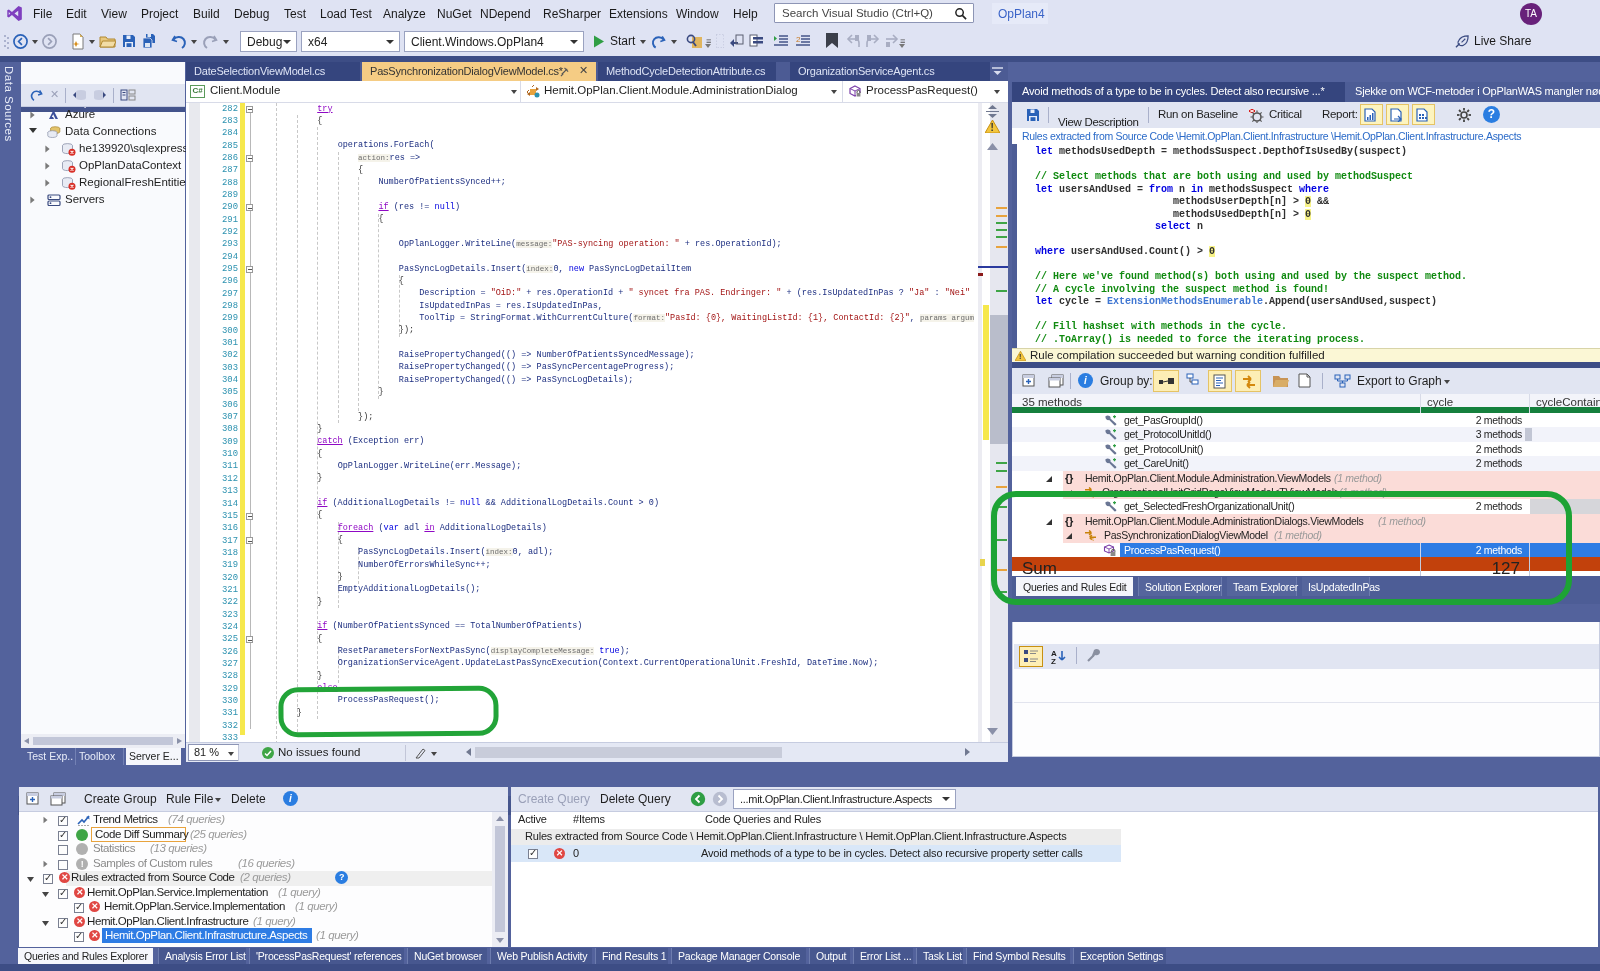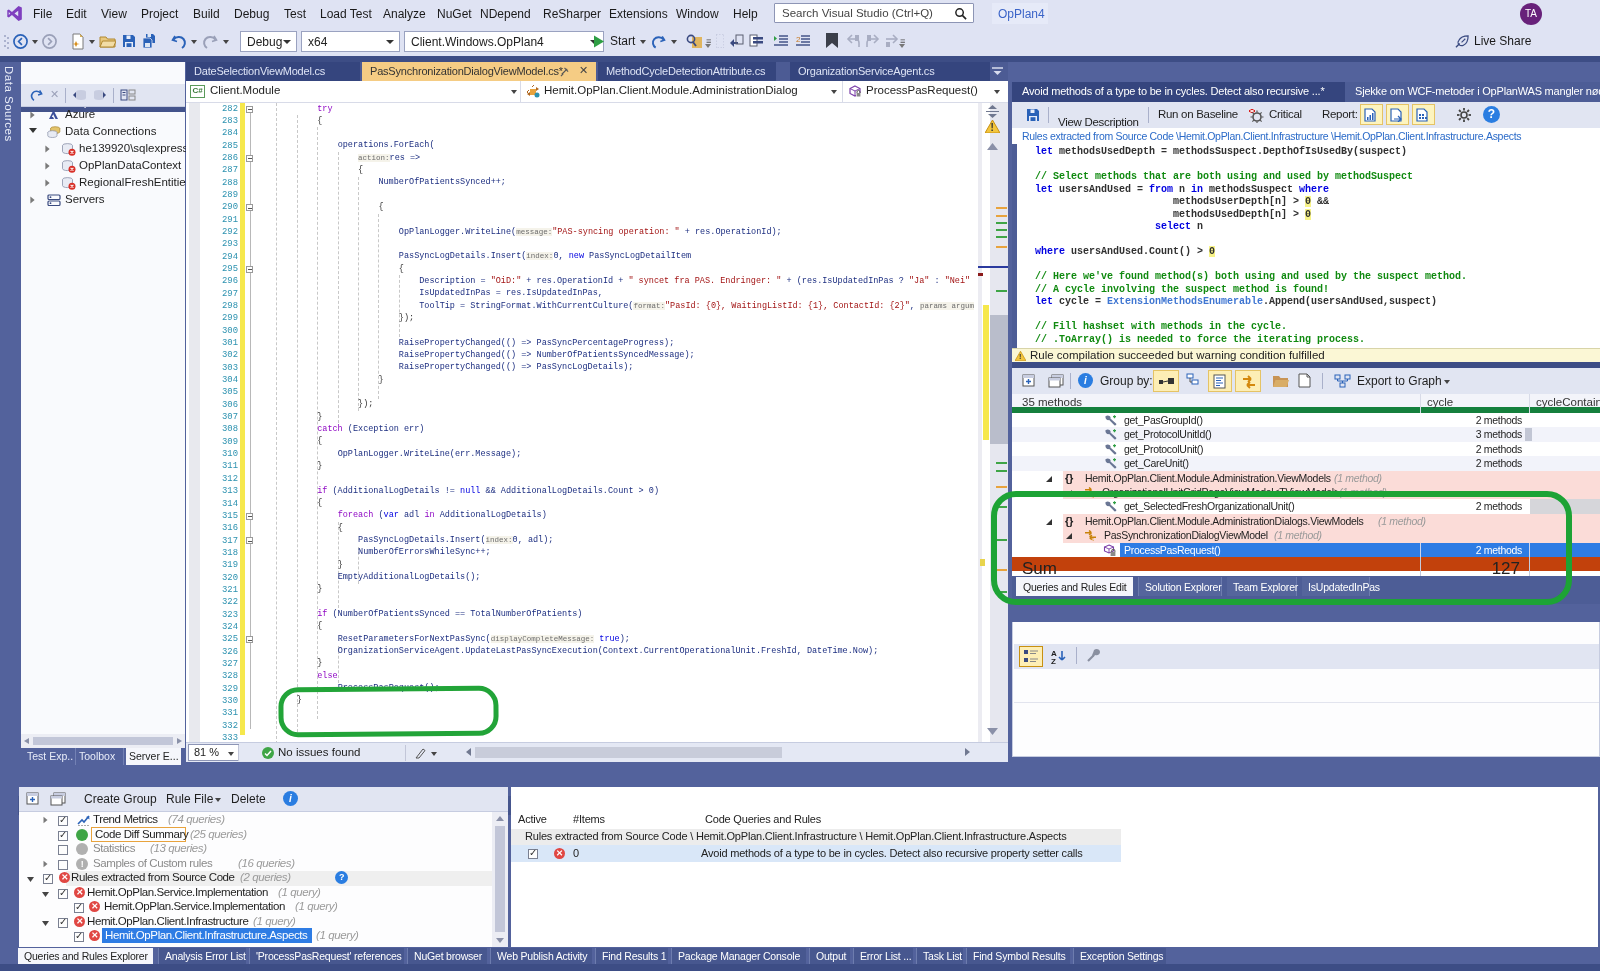--- a/index.html
+++ b/index.html
@@ -17,21 +17,21 @@
 .caret { display:inline-block; width:0; height:0; border-left:3.5px solid transparent; border-right:3.5px solid transparent; border-top:4px solid #444; }
 
 .ptitle { position:absolute; color:#fff; font-size:12px; background:linear-gradient(#47578f,#43538b);margin-top:28px; }
 .ltoolbar { position:absolute; background:#e1e5f2; }
 
 #sx { left:21px; top:62px; width:164px; height:703px; background:#f9fafd; }
 
 #ed { left:186px; top:62px; width:822px; height:700px; background:#fff; }
 .tab { position:absolute; top:0; height:19px; font-size:11px; letter-spacing:-0.2px; color:#dde3f5; background:#35457e; padding:3px 8px 0 8px; white-space:nowrap; overflow:hidden; }
 pre.cq { font-family:"Liberation Mono",monospace; font-weight:bold; font-size:10px; line-height:12.53px; color:#303030; }
-.k { color:#8f08c4; }   
+.k { color:#8f08c4;text-decoration:underline; }   
 .b { color:#0000e0; }   
 .s { color:#a31515; }   
 .p { color:#333; }      
 .h { color:#6d6d6d; font-size:7.5px; background:#f5f3ea; } 
 .cm { color:#108a10; }  
 .ty { color:#3f76d2; }
 .hl { background:#f8f388; }
 .g { position:absolute; border-left:1px dashed #c8c8c8; width:0; }
 .cl { height:12.34px; font-family:"Liberation Mono",monospace; font-size:8.5px; line-height:12.34px; color:#1c2e80; white-space:pre; }
 .sp { white-space:pre; }
@@ -135,21 +135,21 @@
   <span class="caret abs" style="left:223px;top:13px"></span>
   <div class="tsep" style="left:233px"></div>
   <div class="combo" style="left:240px;top:4px;width:57px;height:21px">
       <span style="position:absolute;left:6px;top:3px">Debug</span>
       <span class="combocaret"></span>
     </div>
   <div class="combo" style="left:301px;top:4px;width:99px;height:21px">
       <span style="position:absolute;left:6px;top:3px">x64</span>
       <span class="combocaret"></span>
     </div>
-  <div class="combo" style="left:404px;top:4px;width:200px;height:21px">
+  <div class="combo" style="left:404px;top:4px;width:180px;height:21px">
       <span style="position:absolute;left:6px;top:3px">Client.Windows.OpPlan4</span>
       <span class="combocaret"></span>
     </div>
   <svg class="abs" style="left:593px;top:8px" width="12" height="13" viewBox="0 0 12 13">
       <path d="M1 0.5 11 6.5 1 12.5z" fill="#2f9e44"></path>
     </svg>
   <span class="abs" style="left:610px;top:7px;font-size:12px;color:#1a1a1a">Start</span>
   <span class="caret abs" style="left:640px;top:13px"></span>
   <svg class="abs" style="left:650px;top:6px" width="16" height="17" viewBox="0 0 17 17">
       <path d="M14.5 6.5C12 3.5 7 3 4.5 6 2 9 3 13 6 15" fill="none" stroke="#2a62b8" stroke-width="2"></path>
@@ -464,33 +464,34 @@
       </div>
 <div class="abs" id="codelines" style="left:70px;top:-0.5px">
 <div class="cl"><span class="sp">            </span><span class="k">try</span></div>
 <div class="cl"><span class="sp">            </span><span class="p">{</span></div>
 <div class="cl"></div>
 <div class="cl"><span class="sp">                </span>operations.ForEach(</div>
 <div class="cl"><span class="sp">                    </span><span class="h">action:</span>res =&gt;</div>
 <div class="cl"><span class="sp">                    </span><span class="p">{</span></div>
 <div class="cl"><span class="sp">                        </span>NumberOfPatientsSynced++;</div>
 <div class="cl"></div>
+<div class="cl"><span class="sp">                        </span><span class="k">if</span> (res != <span class="b">null</span>)</div>
 <div class="cl"><span class="sp">                        </span><span class="p">{</span></div>
 <div class="cl"></div>
 <div class="cl"><span class="sp">                            </span>OpPlanLogger.WriteLine(<span class="h">message:</span><span class="s">"PAS-syncing operation: "</span> + res.OperationId);</div>
 <div class="cl"></div>
 <div class="cl"><span class="sp">                            </span>PasSyncLogDetails.Insert(<span class="h">index:</span>0, <span class="b">new</span> PasSyncLogDetailItem</div>
 <div class="cl"><span class="sp">                            </span><span class="p">{</span></div>
 <div class="cl"><span class="sp">                                </span>Description = <span class="s">"OiD:"</span> + res.OperationId + <span class="s">" syncet fra PAS. Endringer: "</span> + (res.IsUpdatedInPas ? <span class="s">"Ja"</span> : <span class="s">"Nei"</span></div>
 <div class="cl"><span class="sp">                                </span>IsUpdatedInPas = res.IsUpdatedInPas,</div>
 <div class="cl"><span class="sp">                                </span>ToolTip = StringFormat.WithCurrentCulture(<span class="h">format:</span><span class="s">"PasId: {0}, WaitingListId: {1}, ContactId: {2}"</span>, <span class="h">params argum</span></div>
 <div class="cl"><span class="sp">                            </span><span class="p">});</span></div>
 <div class="cl"></div>
+<div class="cl"><span class="sp">                            </span>RaisePropertyChanged(() =&gt; NumberOfPatientsSyncedMessage);</div>
 <div class="cl"><span class="sp">                            </span>RaisePropertyChanged(() =&gt; PasSyncPercentageProgress);</div>
-<div class="cl"><span class="sp">                            </span>RaisePropertyChanged(() =&gt; NumberOfPatientsSyncedMessage);</div>
 <div class="cl"><span class="sp">                            </span>RaisePropertyChanged(() =&gt; PasSyncLogDetails);</div>
 <div class="cl"><span class="sp">                        </span><span class="p">}</span></div>
 <div class="cl"></div>
 <div class="cl"><span class="sp">                    </span><span class="p">});</span></div>
 <div class="cl"><span class="sp">            </span><span class="p">}</span></div>
 <div class="cl"><span class="sp">            </span><span class="k">catch</span> (Exception err)</div>
 <div class="cl"><span class="sp">            </span><span class="p">{</span></div>
 <div class="cl"><span class="sp">                </span>OpPlanLogger.WriteLine(err.Message);</div>
 <div class="cl"><span class="sp">            </span><span class="p">}</span></div>
 <div class="cl"></div>
@@ -959,20 +960,36 @@
 </div>
 
     <div class="abs" style="left:473px;top:25px;width:16px;height:135px;background:#ecedf4">
       <span class="abs" style="left:4px;top:4px;width:0;height:0;border-left:4px solid transparent;border-right:4px solid transparent;border-bottom:5px solid #8a90a8"></span>
       <div class="abs" style="left:3px;top:14px;width:10px;height:106px;background:#c2c6d8"></div>
       <span class="abs" style="left:4px;bottom:4px;width:0;height:0;border-left:4px solid transparent;border-right:4px solid transparent;border-top:5px solid #8a90a8"></span>
     </div>
   </div>
 
   <div class="abs" style="left:493px;top:19px;width:1087px;height:160px;background:#fff">
+    <div class="ltoolbar" style="left:0;top:0;width:1087px;height:25px;border-bottom:1px solid #c6cce0">
+      <span class="abs" style="left:7px;top:5px;font-size:12px;color:#9aa0b8">Create Query</span>
+      <span class="abs" style="left:89px;top:5px;font-size:12px;color:#1e1e1e">Delete Query</span>
+      <svg class="abs" style="left:179px;top:4px" width="16" height="16" viewBox="0 0 16 16">
+          <circle cx="8" cy="8" r="7.2" fill="#2f9e44"></circle>
+          <path d="M9.5 4.5 6 8l3.5 3.5" fill="none" stroke="#fff" stroke-width="1.8"></path>
+        </svg>
+      <svg class="abs" style="left:201px;top:4px" width="16" height="16" viewBox="0 0 16 16">
+          <circle cx="8" cy="8" r="7.2" fill="#b8bdd0"></circle>
+          <path d="M6.5 4.5 10 8l-3.5 3.5" fill="none" stroke="#fff" stroke-width="1.8"></path>
+        </svg>
+      <div class="combo" style="left:222px;top:2px;width:223px;height:20px;font-size:11px;letter-spacing:-0.3px">
+          <span style="position:absolute;left:6px;top:3px">...mit.OpPlan.Client.Infrastructure.Aspects</span>
+          <span class="combocaret"></span>
+        </div>
+    </div>
     <div class="abs" style="left:0;top:25px;width:1087px;height:17px;background:#fff;font-size:11px;letter-spacing:-0.2px;color:#222">
       <span class="abs" style="left:7px;top:1px">Active</span>
       <span class="abs" style="left:62px;top:1px">#Items</span>
       <span class="abs" style="left:194px;top:1px">Code Queries and Rules</span>
     </div>
     <div class="abs" style="left:0;top:42px;width:610px;height:16px;background:#ececec;font-size:11px;letter-spacing:-0.2px;color:#222">
       <span class="abs" style="left:14px;top:1px">Rules extracted from Source Code \ Hemit.OpPlan.Client.Infrastructure \ Hemit.OpPlan.Client.Infrastructure.Aspects</span>
     </div>
     <div class="abs" style="left:0;top:58px;width:610px;height:17px;background:#d9e7f8;font-size:11px;letter-spacing:-0.2px;color:#222">
       <span class="cb c abs" style="left:17px;top:3px"></span>

